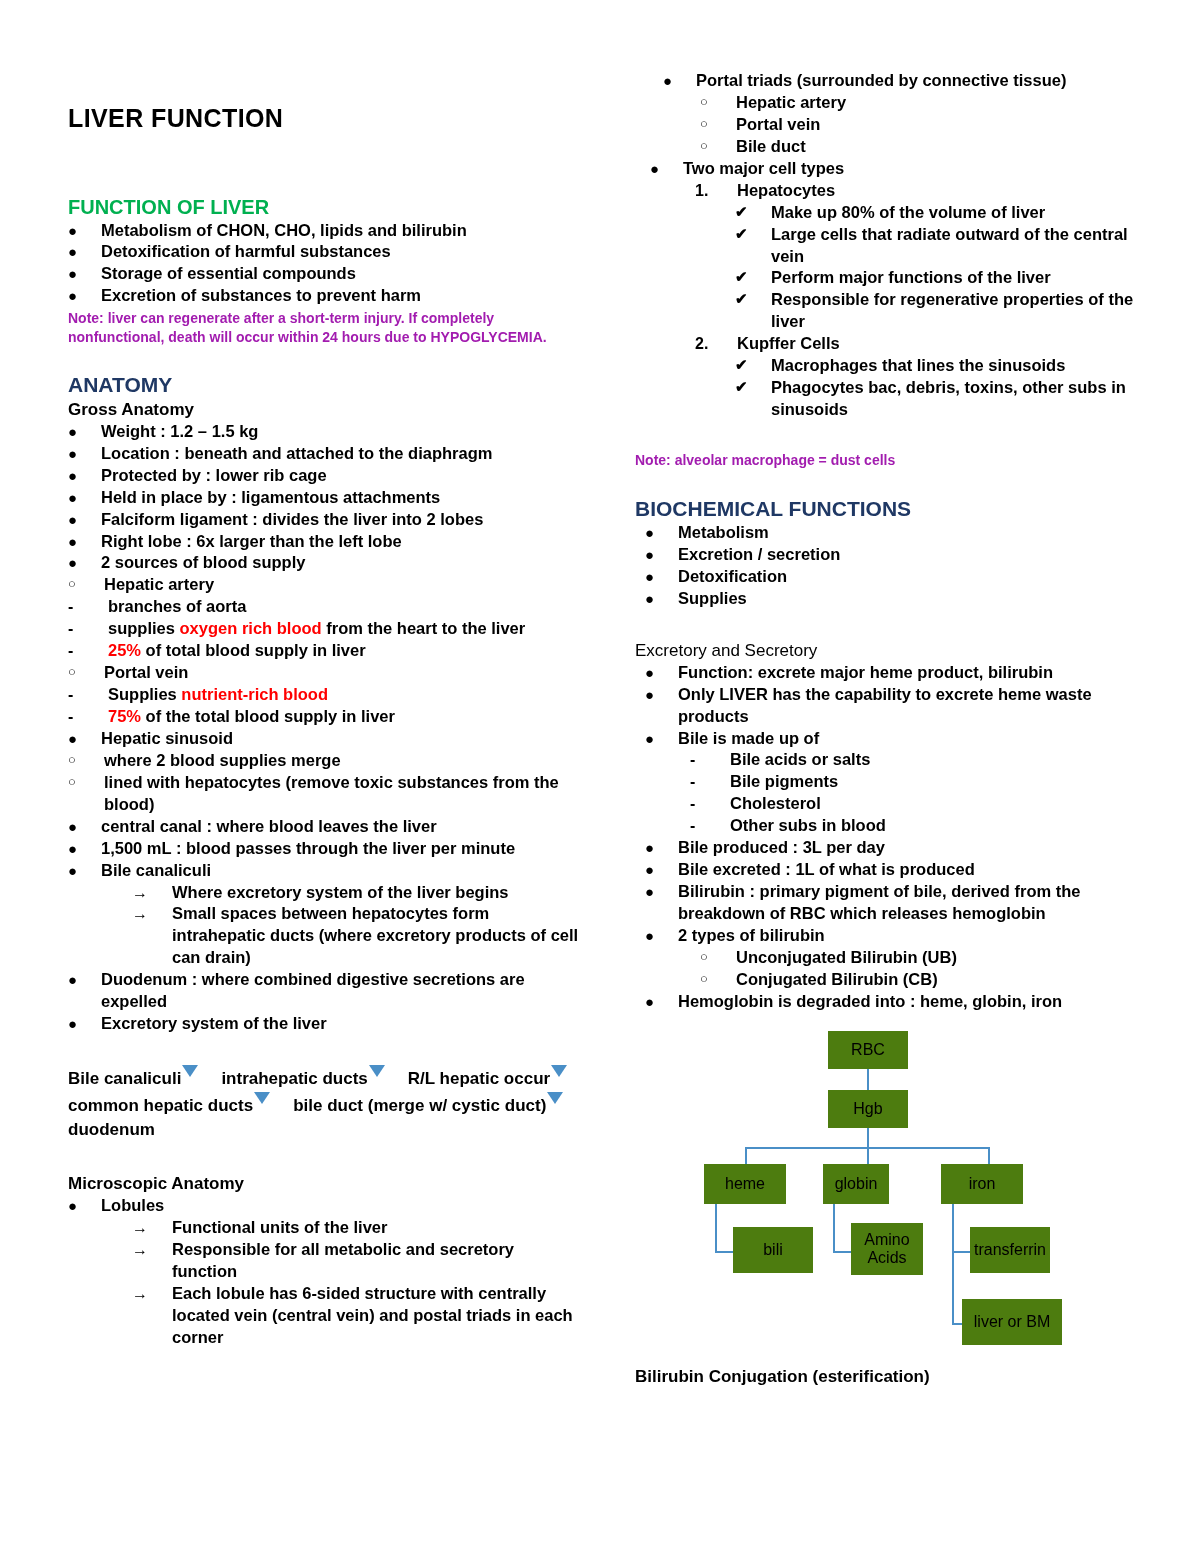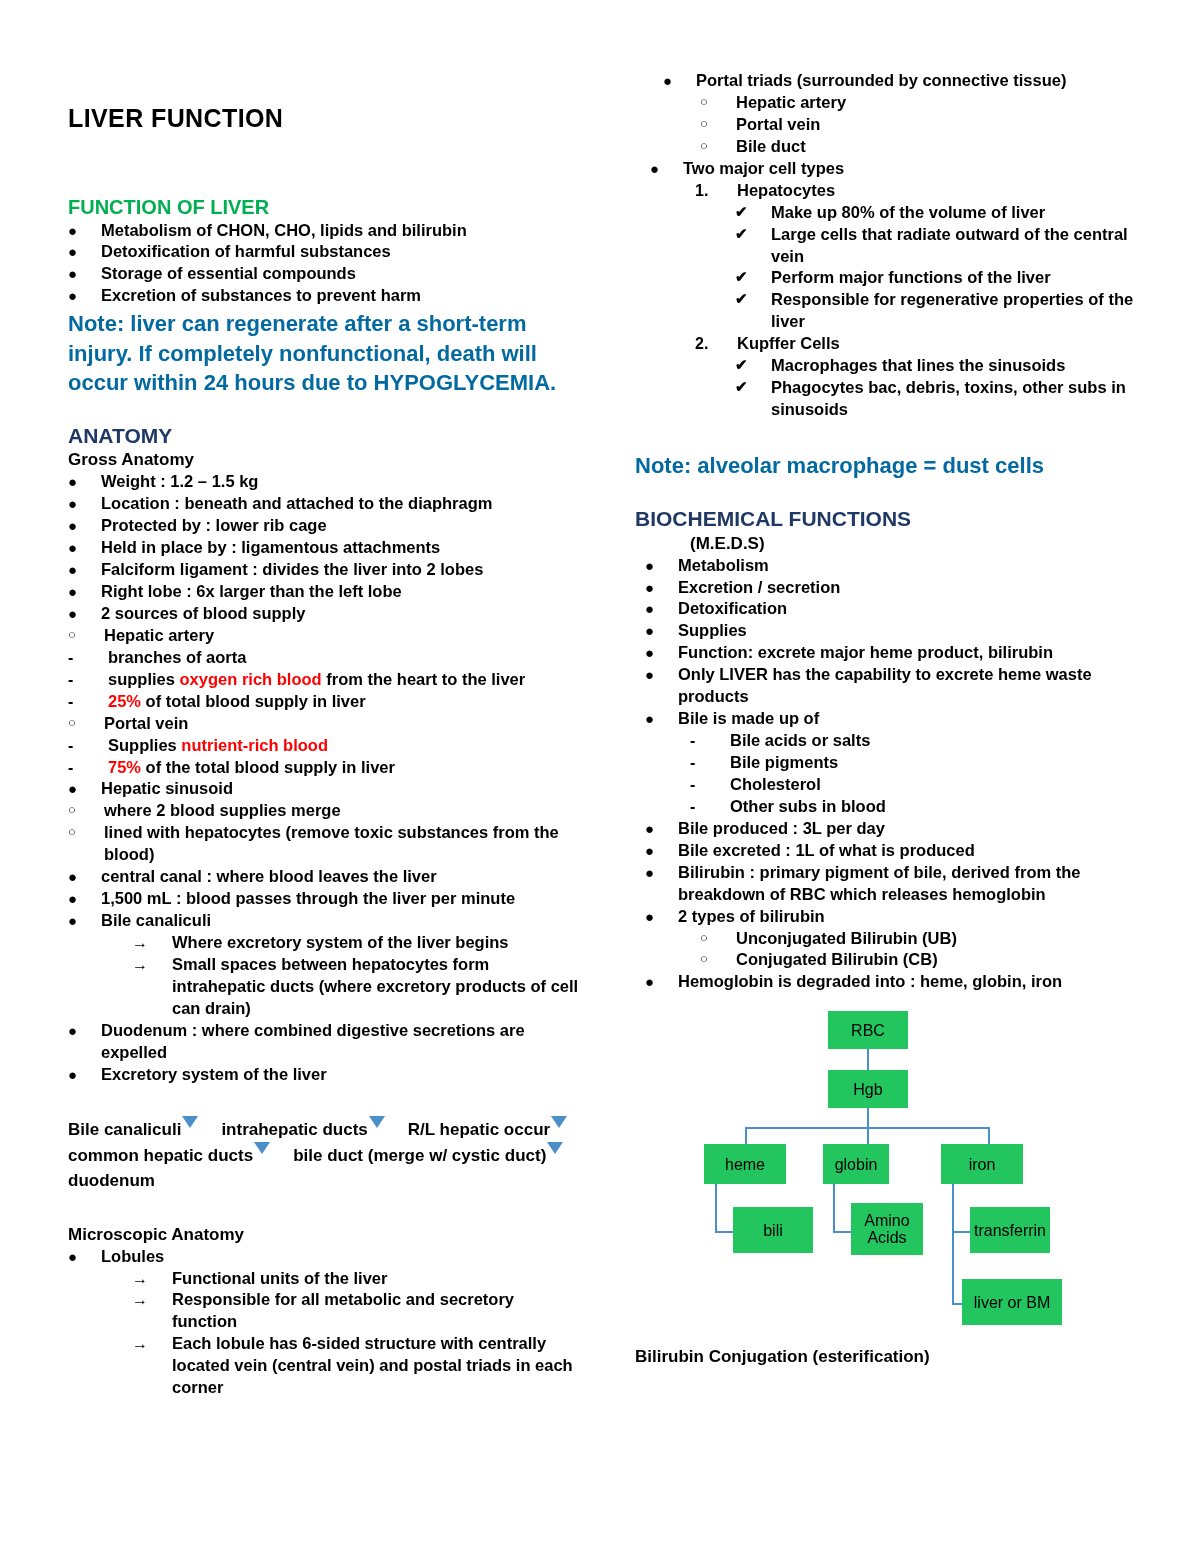--- a/index.html
+++ b/index.html
@@ -55,22 +55,22 @@
     font-size: 21px;
     font-weight: bold;
     line-height: 1.25;
   }
   .h-plain {
     font-size: 17px;
     font-weight: bold;
     line-height: 1.3;
   }
   .note-blue {
-    color: #0369a1;
-    font-size: 22px;
+    color: #a21caf;
+    font-size: 14px;
     font-weight: bold;
     line-height: 1.33;
   }
 
   
   ul.lvl {
     list-style: none;
     margin: 0;
     padding: 0;
   }
@@ -145,21 +145,21 @@
 
   
   .chart {
     position: relative;
     width: 380px;
     height: 300px;
     margin: 18px 0 0 55px;
   }
   .node {
     position: absolute;
-    background: #22c55e;
+    background: #4d7c0f;
     color: #000000;
     font-size: 16px;
     font-weight: normal;
     display: flex;
     align-items: center;
     justify-content: center;
     text-align: center;
     line-height: 1.1;
     box-sizing: border-box;
   }
@@ -430,41 +430,41 @@
         </li>
       <li>
           <span class="mk">✔</span>
           <span class="tx">Phagocytes bac, debris, toxins, other subs in sinusoids</span>
         </li>
     </ul>
 
     <div class="note-blue" style="margin-top:30px;">Note: alveolar macrophage = dust cells</div>
 
     <div class="h-navy" style="margin-top:26px;">BIOCHEMICAL FUNCTIONS</div>
-    <div class="h-plain" style="margin-left:55px;">(M.E.D.S)</div>
 
     <ul class="lvl l1" style="margin-left:10px;">
       <li>
           <span class="mk">●</span>
           <span class="tx">Metabolism</span>
         </li>
       <li>
           <span class="mk">●</span>
           <span class="tx">Excretion / secretion</span>
         </li>
       <li>
           <span class="mk">●</span>
           <span class="tx">Detoxification</span>
         </li>
       <li>
           <span class="mk">●</span>
           <span class="tx">Supplies</span>
         </li>
     </ul>
 
+    <div class="h-plain" style="margin-top:30px; font-weight:normal;">Excretory and Secretory</div>
 
     <ul class="lvl l1" style="margin-left:10px;">
       <li>
           <span class="mk">●</span>
           <span class="tx">Function: excrete major heme product, bilirubin</span>
         </li>
       <li>
           <span class="mk">●</span>
           <span class="tx">Only LIVER has the capability to excrete heme waste products</span>
         </li>

